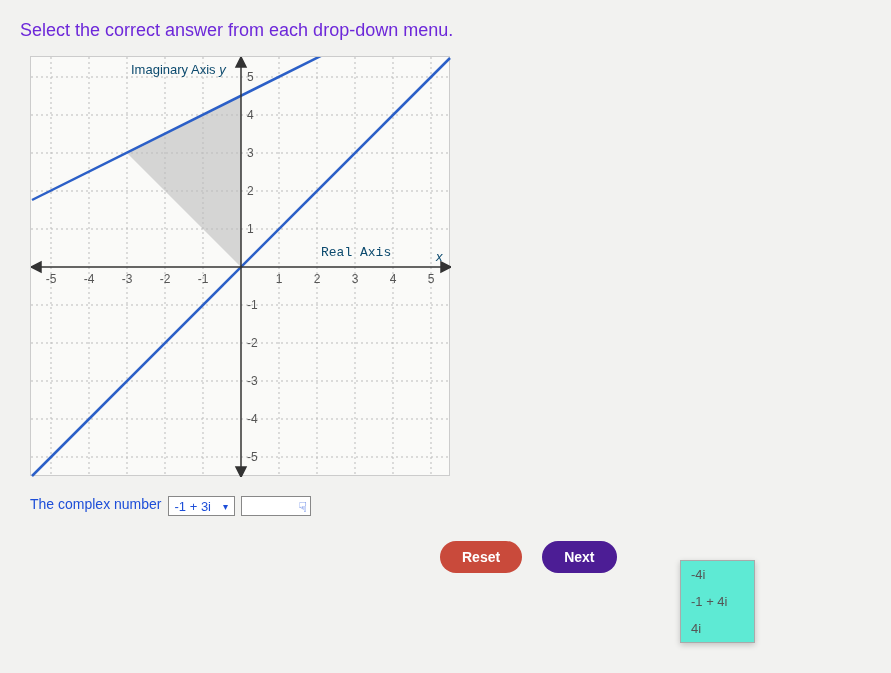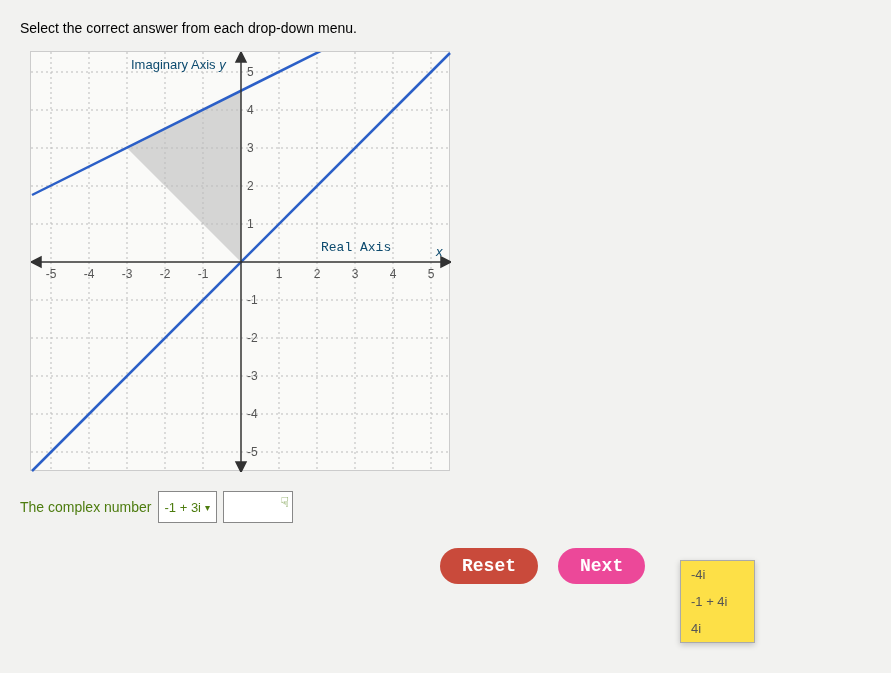--- a/index.html
+++ b/index.html
@@ -6,84 +6,83 @@
   body {
     margin: 0;
     padding: 20px;
     font-family: Arial, sans-serif;
     background: #f2f2f0;
     color: #444;
     width: 891px;
     height: 673px;
   }
   .instruction {
-    font-size: 14px;
+    font-size: 18px;
     margin-bottom: 15px;
-    color: #000000;
+    color: #6d28d9;
   }
   .graph-container {
     position: relative;
     width: 420px;
     height: 420px;
     background: #fafaf8;
     border: 1px solid #ccc;
     margin-left: 10px;
   }
   .sentence {
     margin-top: 20px;
     font-size: 14px;
-    color: #4d7c0f;
+    color: #1d4ed8;
     display: flex;
-    align-items: center;
+    align-items: flex-start;
     flex-wrap: wrap;
     gap: 6px;
-    margin-left: 0;
+    margin-left: 10px;
   }
   .dropdown {
     border: 1px solid #888;
     background: #fff;
     padding: 2px 6px;
     font-size: 13px;
-    height: 32px;
+    height: 20px;
     display: inline-flex;
     align-items: center;
-    gap: 4px;
+    gap: 12px;
   }
   .dropdown.second {
     width: 70px;
     position: relative;
     justify-content: flex-end;
   }
   .caret {
     font-size: 10px;
   }
   .buttons {
     margin-top: 25px;
     display: flex;
     gap: 20px;
     margin-left: 420px;
   }
   .btn {
     border: none;
     border-radius: 18px;
     padding: 8px 22px;
-    font-size: 18px;
+    font-size: 14px;
     font-weight: bold;
     color: #fff;
     cursor: pointer;
-    font-family: Liberation Mono, monospace;
   }
   .btn-reset { background: #c94a3b; }
-  .btn-next { background: #ec4899; }
+  .btn-next { background: #4c1d95; }
   .options-popup {
     position: absolute;
     left: 680px;
     top: 560px;
     border: 1px solid #aaa;
-    background: #fde047;
+    background: #5eead4;
     box-shadow: 0 2px 6px rgba(0,0,0,0.2);
     width: 75px;
   }
   .options-popup .opt {
     padding: 6px 10px;
     font-size: 13px;
     color: #555;
     cursor: pointer;
   }
   .cursor-hand {

